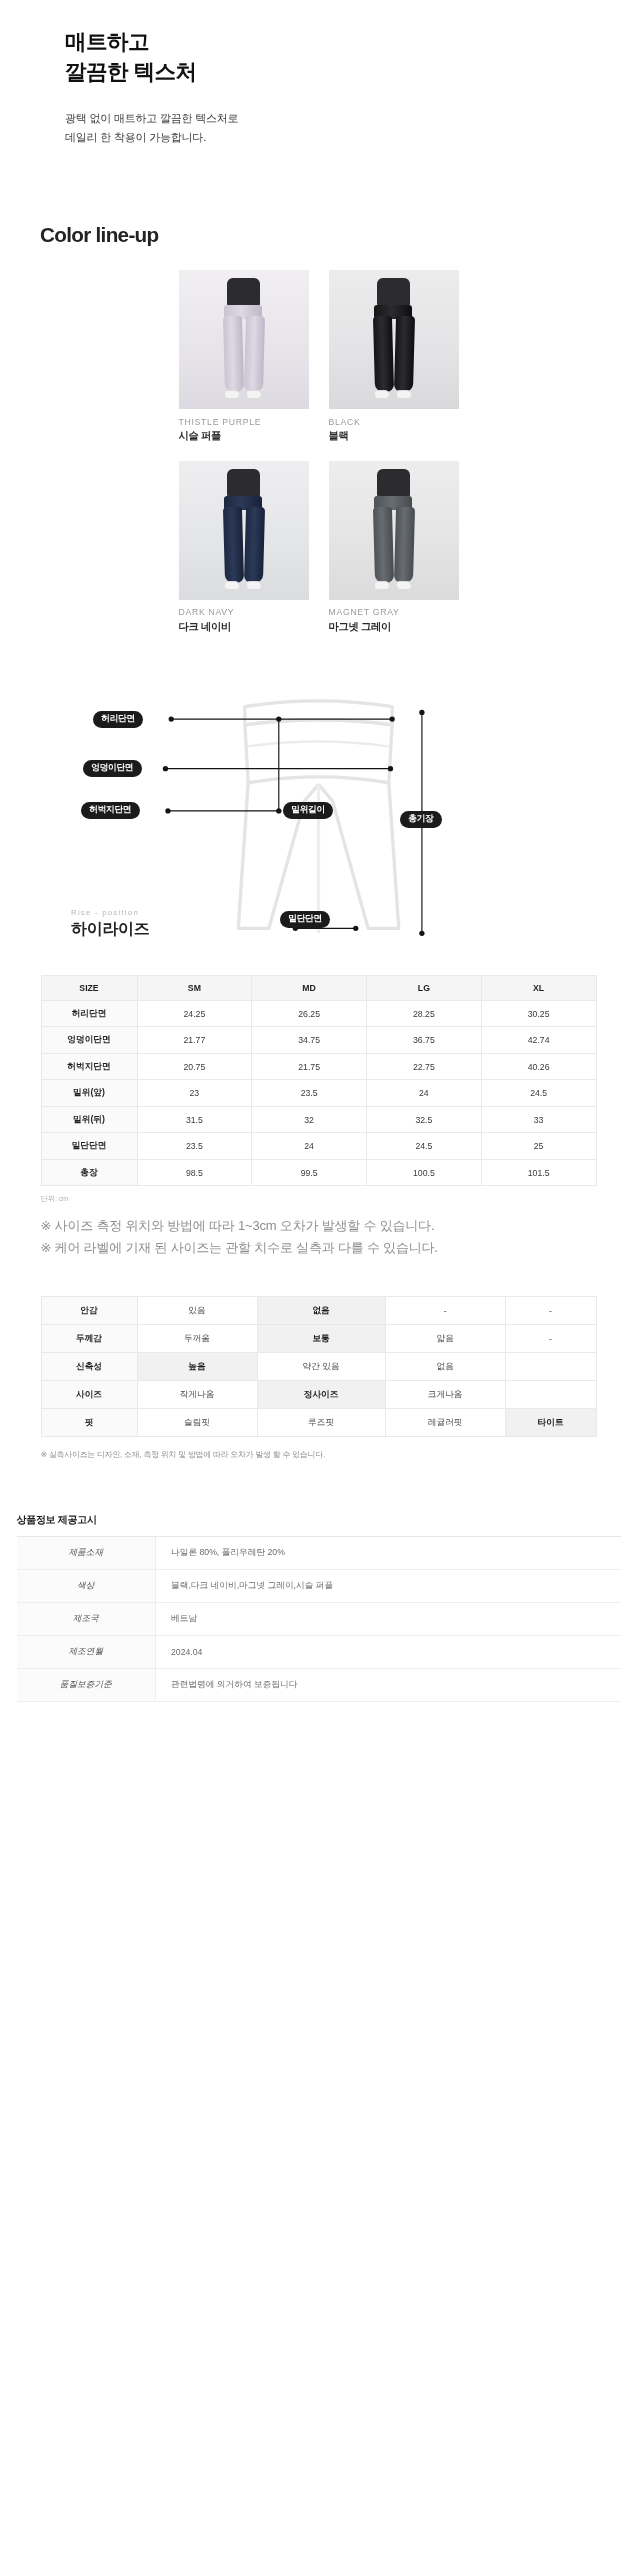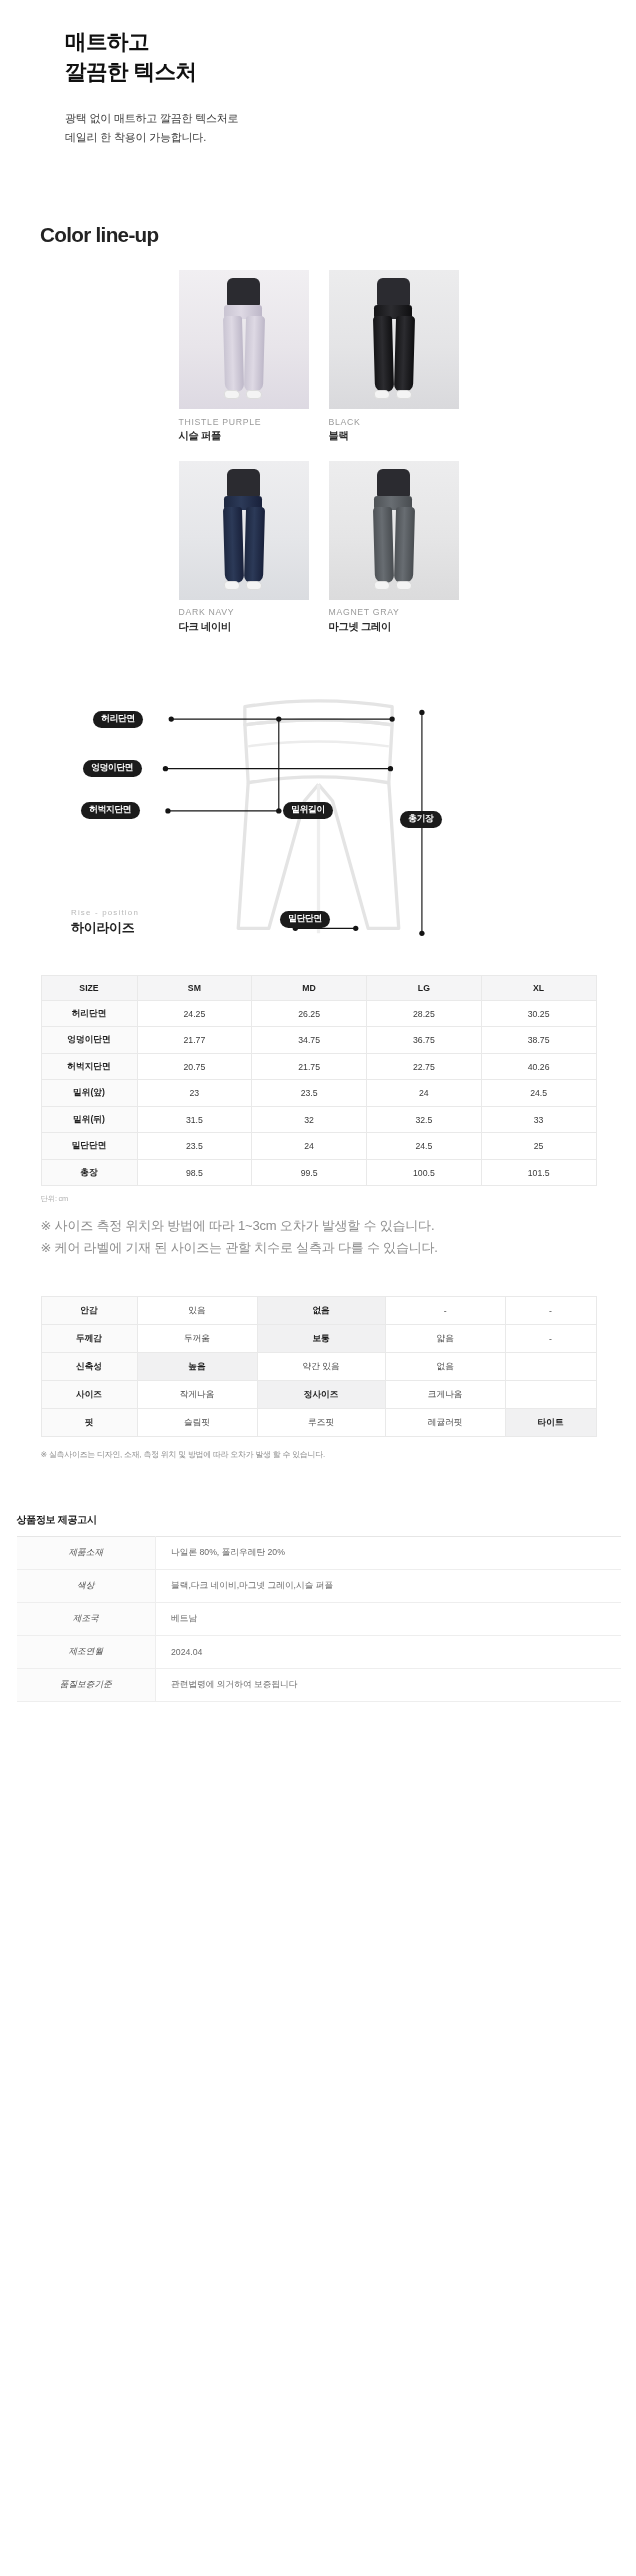--- a/index.html
+++ b/index.html
@@ -129,21 +129,21 @@
     padding: 3.3px 8.3px 4.1px 8.3px;
     border-radius: 9px;
     white-space: nowrap;
     line-height: 1.1;
   }
   .rise-label { position: absolute; left: 71px; top: 223px; }
   .rise-label .en {
     font-size: 7.9px; letter-spacing: 1.2px; color: #b9b9b9; font-weight: 500;
   }
   .rise-label .ko {
-    margin-top: 2.5px; font-size: 13px; font-weight: 700; color: #222; letter-spacing: -0.3px;
+    margin-top: 2.5px; font-size: 16px; font-weight: 700; color: #222; letter-spacing: -0.3px;
   }
 
   
   .table-block { width: 556px; margin: 25px auto 0 auto; }
   table.size {
     width: 100%;
     border-collapse: collapse;
     font-size: 8.7px;
   }
   table.size th, table.size td {
@@ -405,21 +405,21 @@
         <td>24.25</td>
         <td>26.25</td>
         <td>28.25</td>
         <td>30.25</td>
       </tr>
       <tr>
         <th>엉덩이단면</th>
         <td>21.77</td>
         <td>34.75</td>
         <td>36.75</td>
-        <td>38.75</td>
+        <td>42.74</td>
       </tr>
       <tr>
         <th>허벅지단면</th>
         <td>20.75</td>
         <td>21.75</td>
         <td>22.75</td>
         <td>40.26</td>
       </tr>
       <tr>
         <th>밑위(앞)</th>

